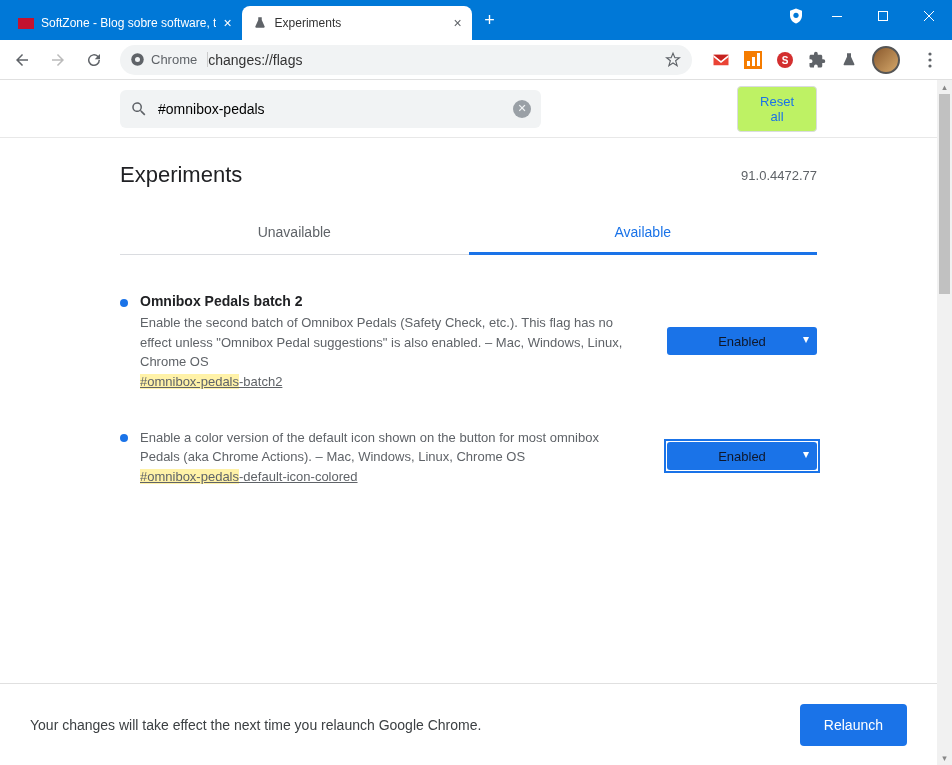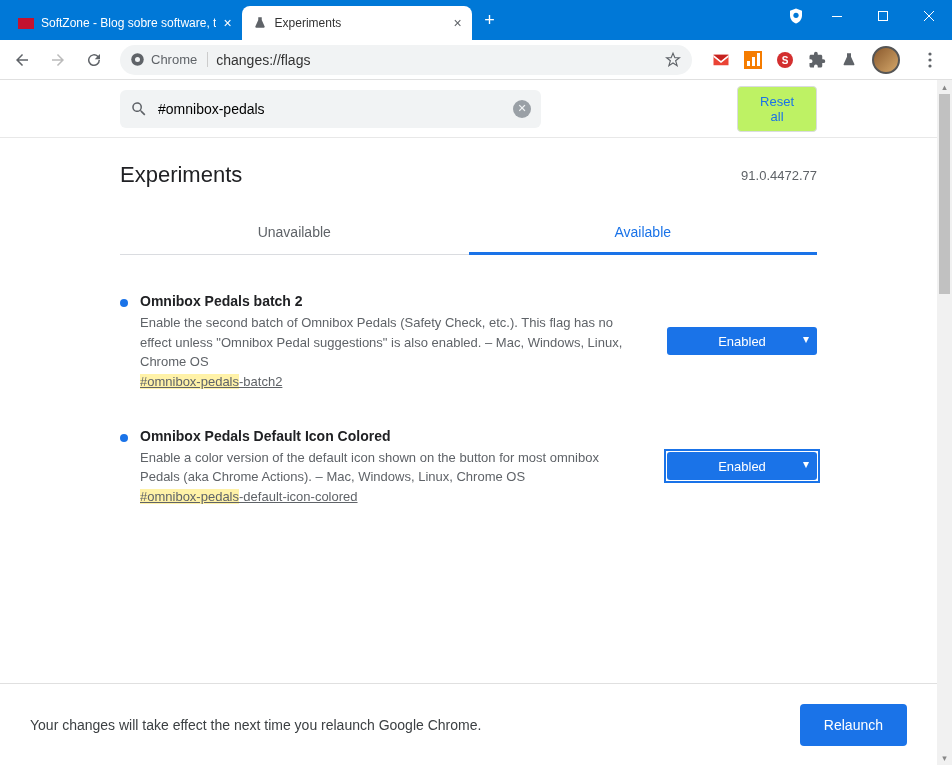--- a/index.html
+++ b/index.html
@@ -16,21 +16,21 @@
 .new-tab { width: 28px; height: 28px; display: flex; align-items: center; justify-content: center; color: #fff; font-size: 18px; margin-left: 4px; }
 .win-controls { display: flex; height: 32px; align-self: flex-start; }
 .win-btn { width: 46px; height: 32px; display: flex; align-items: center; justify-content: center; color: #fff; }
 .shield-area { display: flex; align-items: center; padding-right: 8px; align-self: flex-start; height: 32px; }
 .shield-icon { width: 20px; height: 20px; color: #fff; display: flex; align-items: center; justify-content: center; }
 
 
 .toolbar { height: 40px; background: #fff; border-bottom: 1px solid #e0e0e0; display: flex; align-items: center; padding: 0 6px; gap: 4px; }
 .nav-btn { width: 32px; height: 32px; display: flex; align-items: center; justify-content: center; color: #5f6368; border-radius: 50%; }
 .nav-btn.disabled { color: #bbb; }
-.omnibox { flex: 1; height: 30px; background: #f1f3f4; border-radius: 15px; display: flex; align-items: center; padding: 0 10px; gap: 8px; margin: 12px 6px; }
+.omnibox { flex: 1; height: 30px; background: #f1f3f4; border-radius: 15px; display: flex; align-items: center; padding: 0 10px; margin: 12px 6px; }
 .chrome-chip { display: flex; align-items: center; gap: 6px; font-size: 13px; color: #5f6368; border-right: 1px solid #ccc; padding-right: 10px; }
 .url-text { font-size: 14px; color: #333; flex: 1; }
 .star-icon { color: #5f6368; }
 .ext-icons { display: flex; align-items: center; gap: 14px; padding: 0 10px; }
 .ext-icon { width: 18px; height: 18px; display: flex; align-items: center; justify-content: center; }
 .avatar { width: 28px; height: 28px; border-radius: 50%; background: linear-gradient(135deg,#8a5a2e, #d4a76a); border: 2px solid #555; }
 .menu-btn { width: 32px; height: 32px; display: flex; align-items: center; justify-content: center; color: #5f6368; }
 
 
 .viewport { position: absolute; top: 80px; left: 0; right: 15px; bottom: 0; background: #fff; overflow: hidden; }
@@ -53,21 +53,21 @@
 .content-tab { flex: 1; text-align: center; padding: 12px 0; font-size: 14px; color: #5f6368; }
 .content-tab.active { color: #1a73e8; border-bottom: 3px solid #1a73e8; margin-bottom: -1px; }
 
 .flag-item { display: flex; margin-top: 38px; gap: 12px; }
 .flag-dot { width: 8px; height: 8px; border-radius: 50%; background: #1a73e8; margin-top: 6px; flex-shrink: 0; }
 .flag-content { flex: 1; padding-right: 24px; }
 .flag-title { font-size: 14px; font-weight: 600; color: #202124; margin-bottom: 4px; }
 .flag-desc { font-size: 13px; color: #5f6368; line-height: 1.5; }
 .flag-hash { text-decoration: underline; color: #5f6368; font-size: 13px; }
 .highlight { background: #fff2a8; }
-.flag-select { width: 150px; height: 28px; background: #1a73e8; color: #ffffff; border: none; border-radius: 3px; font-size: 13px; padding: 0 8px; align-self: center; appearance: none; position: relative; text-align: center; }
+.flag-select { width: 150px; height: 28px; background: #1a73e8; color: #0f172a; border: none; border-radius: 3px; font-size: 13px; padding: 0 8px; align-self: center; appearance: none; position: relative; text-align: center; }
 .select-wrap { position: relative; align-self: center; }
 .select-wrap::after { content: "▾"; position: absolute; right: 8px; top: 5px; color: #fff; pointer-events: none; font-size: 12px; }
 .select-wrap.focused { outline: 2px solid #1a73e8; outline-offset: 1px; }
 
 .relaunch-bar { position: absolute; left: 0; right: 15px; bottom: 0; height: 82px; border-top: 1px solid #e0e0e0; background: #fff; display: flex; align-items: center; padding: 1px 30px; justify-content: space-between; }
 .relaunch-text { font-size: 14px; color: #3c4043; }
 .relaunch-btn { padding: 13px 24px; background: #1a73e8; color: #fff; border: none; border-radius: 4px; font-size: 14px; font-weight: 500; }
 
 svg { display: block; }
 </style>
@@ -232,21 +232,20 @@
       <div class="select-wrap">
         <select class="flag-select">
           <option>Enabled</option>
         </select>
       </div>
     </div>
 
     <div class="flag-item">
       <div class="flag-dot"></div>
       <div class="flag-content">
-        <div class="flag-title">Omnibox Pedals Default Icon Colored</div>
         <div class="flag-desc">Enable a color version of the default icon shown on the button for most omnibox Pedals (aka Chrome Actions). – Mac, Windows, Linux, Chrome OS</div>
         <span class="flag-hash"><span class="highlight">#omnibox-pedals</span><span>-default-icon-colored</span></span>
       </div>
       <div class="select-wrap focused">
         <select class="flag-select">
           <option>Enabled</option>
         </select>
       </div>
     </div>
   </div>

